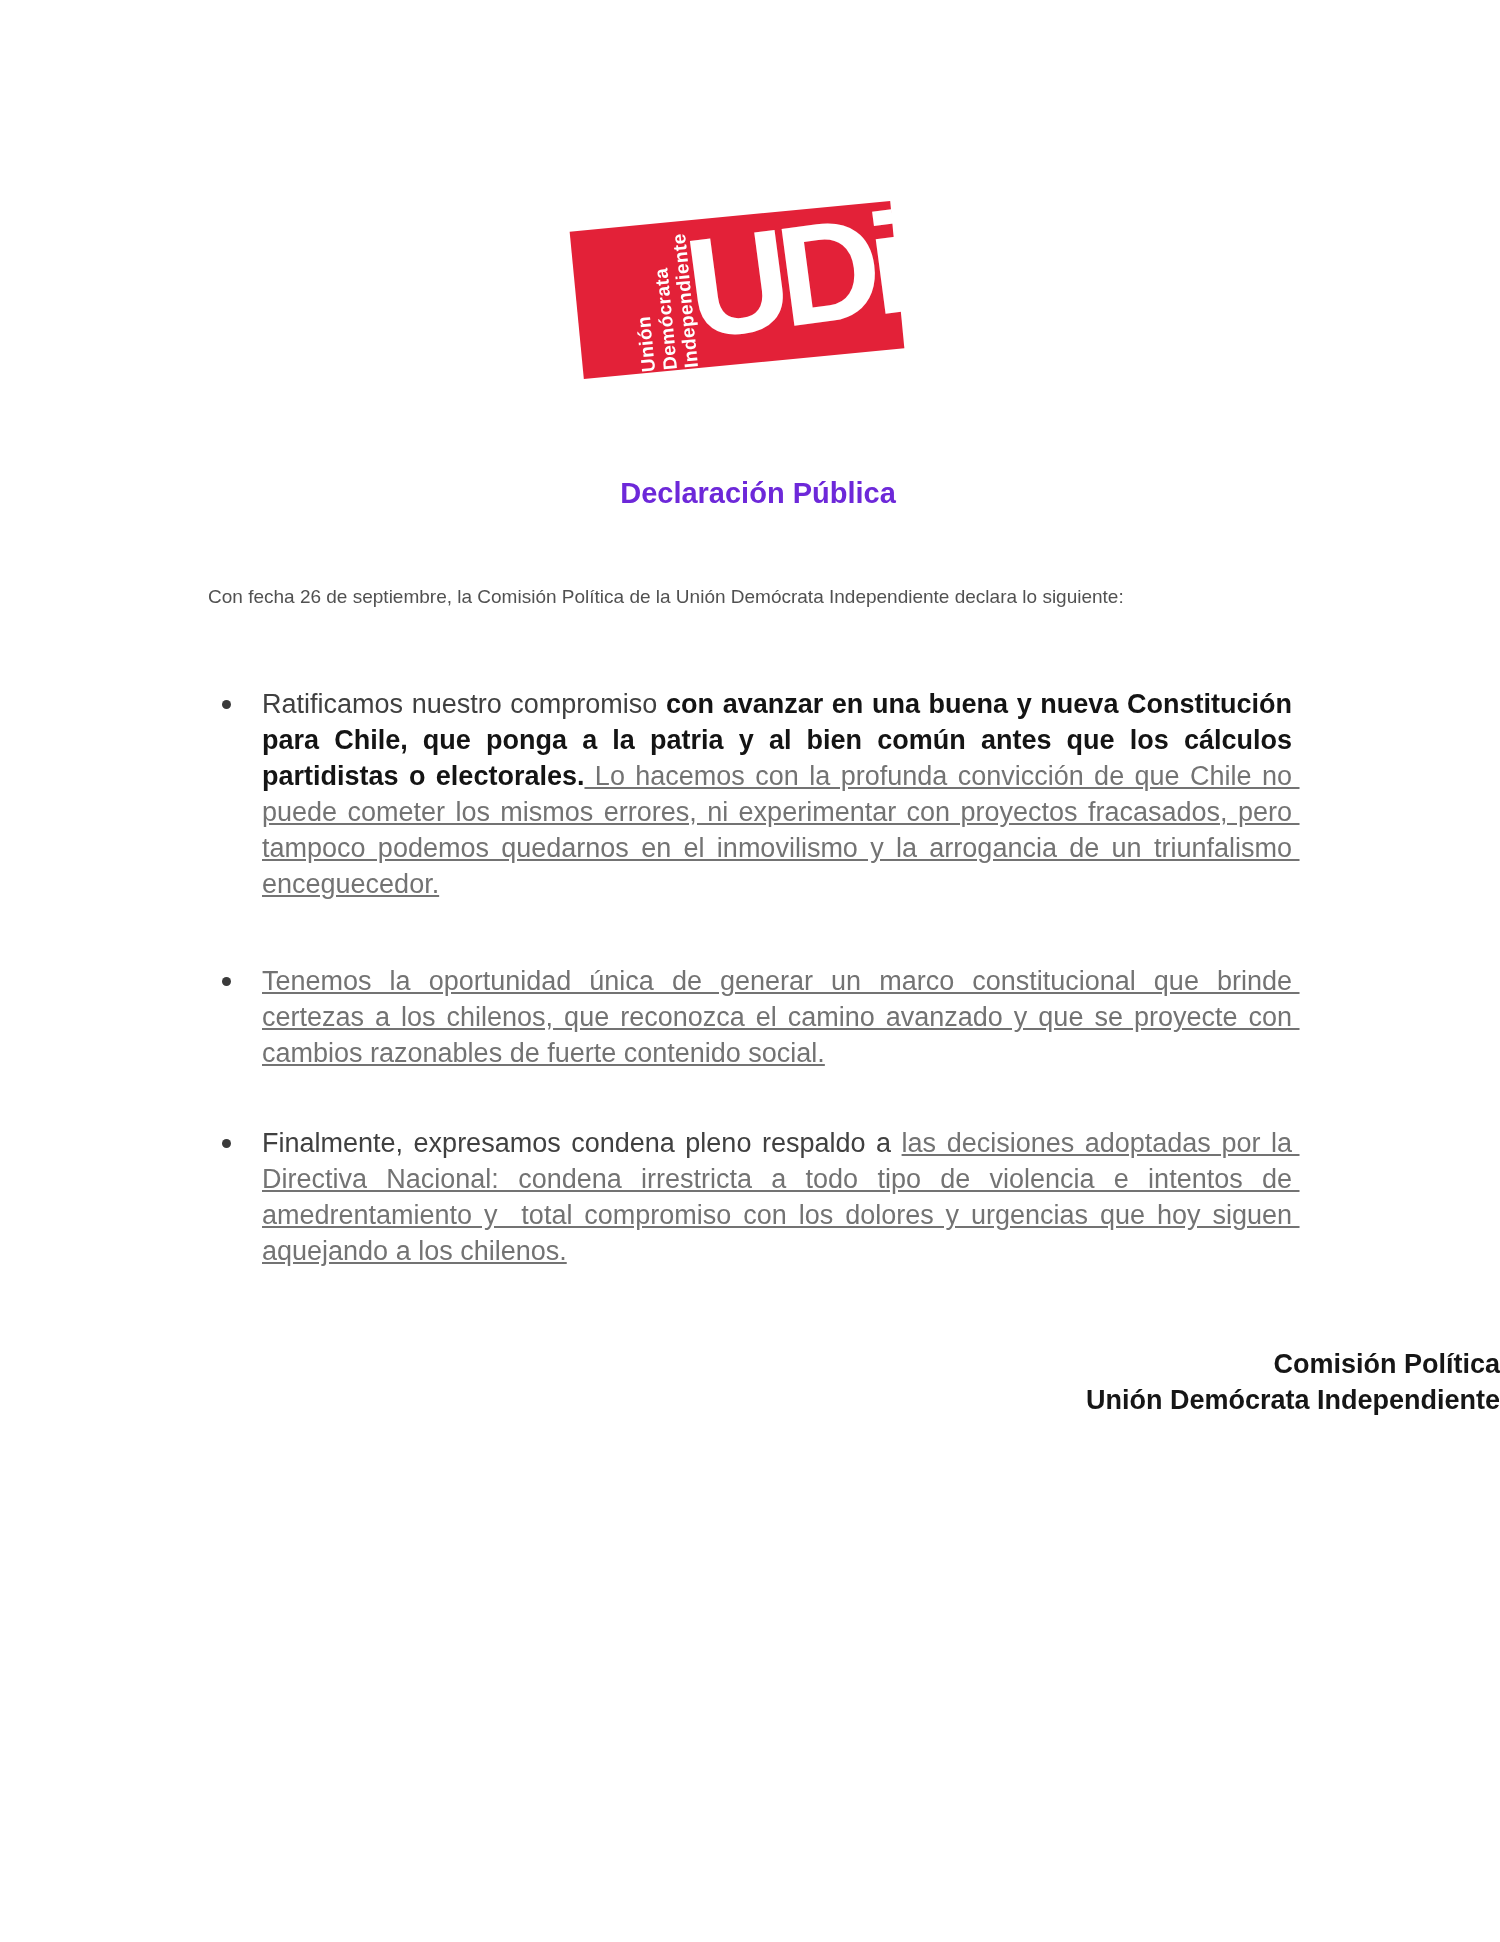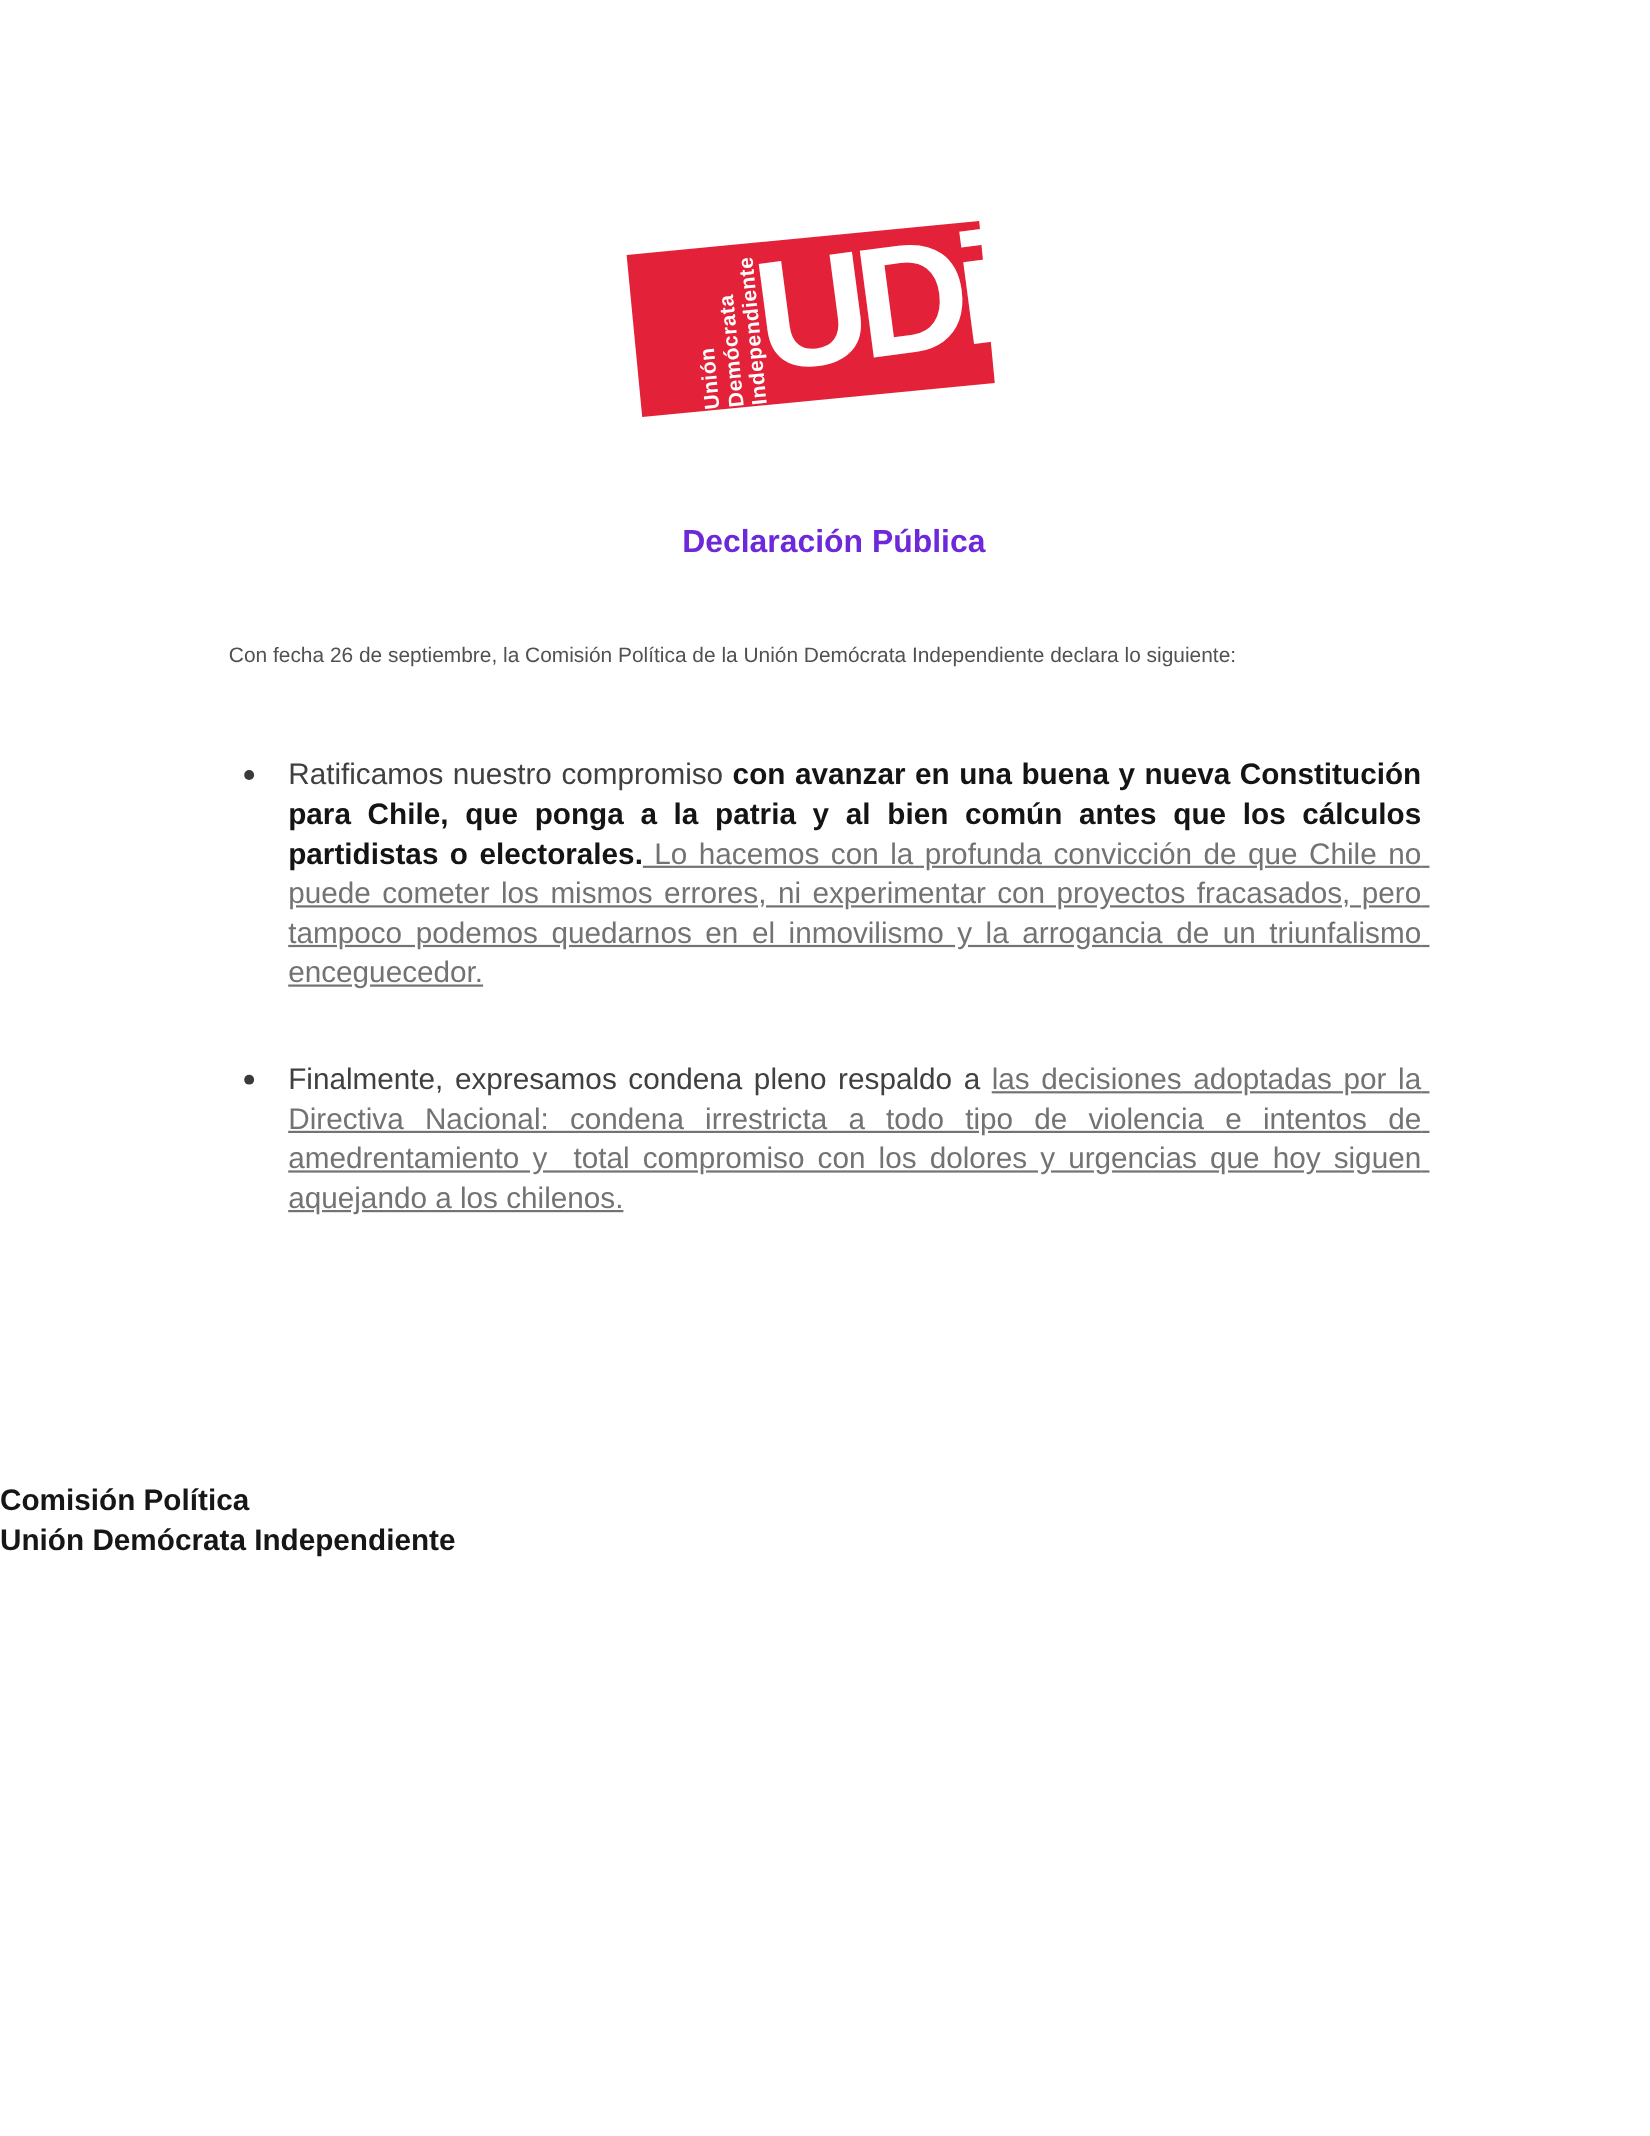--- a/index.html
+++ b/index.html
@@ -106,21 +106,21 @@
   .seg-gray  { color: #404040; }
   .seg-black { color: #737373; text-decoration: underline; }
   .seg-bold  { color: #141414; font-weight: bold; }
 
   
   .signature {
     position: absolute;
     top: 1346px;
     left: 0;
     right: 0;
-    text-align: left;
+    text-align: right;
     font-size: 27px;
     line-height: 36px;
     font-weight: bold;
     color: #161616;
   }
 </style>
 </head>
 <body>
 
 <div class="page">
@@ -133,20 +133,21 @@
     </div>
     <div class="logo-acronym">UDi</div>
   </div>
 
   <div class="doc-title">Declaración Pública</div>
 
   <p class="intro">Con fecha 26 de septiembre, la Comisión Política de la Unión Demócrata Independiente declara lo siguiente:</p>
 
   <ul class="bullet-list">
       <li><span class="seg-gray">Ratificamos nuestro compromiso </span><span class="seg-bold">con avanzar en una buena y nueva Constitución para Chile, que ponga a la patria y al bien común antes que los cálculos partidistas o electorales.</span><span class="seg-black"> Lo hacemos con la profunda convicción de que Chile no puede cometer los mismos errores, ni experimentar con proyectos fracasados, pero tampoco podemos quedarnos en el inmovilismo y la arrogancia de un triunfalismo enceguecedor.</span></li>
+      <li><span class="seg-black">Tenemos la oportunidad única de generar un marco constitucional que brinde certezas a los chilenos, que reconozca el camino avanzado y que se proyecte con cambios razonables de fuerte contenido social.</span></li>
       <li><span class="seg-gray">Finalmente, expresamos condena pleno respaldo a </span><span class="seg-black">las decisiones adoptadas por la Directiva Nacional: condena irrestricta a todo tipo de violencia e intentos de amedrentamiento y  total compromiso con los dolores y urgencias que hoy siguen aquejando a los chilenos.</span></li>
     </ul>
 
   <div class="signature">
     <div>Comisión Política</div>
     <div>Unión Demócrata Independiente</div>
   </div>
 
 </div>
 

